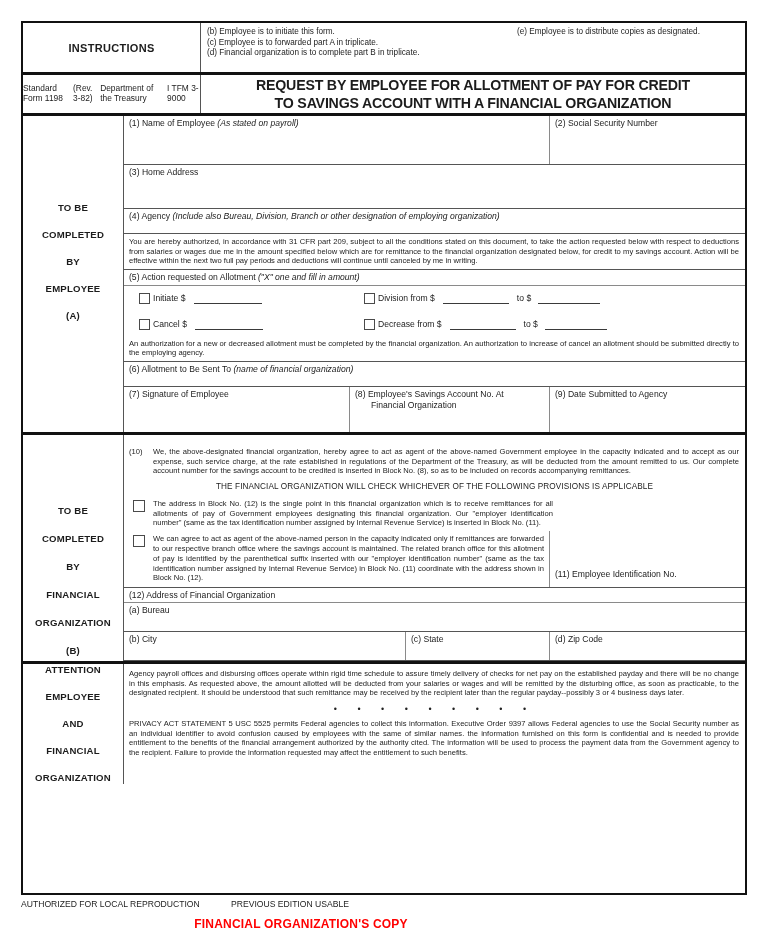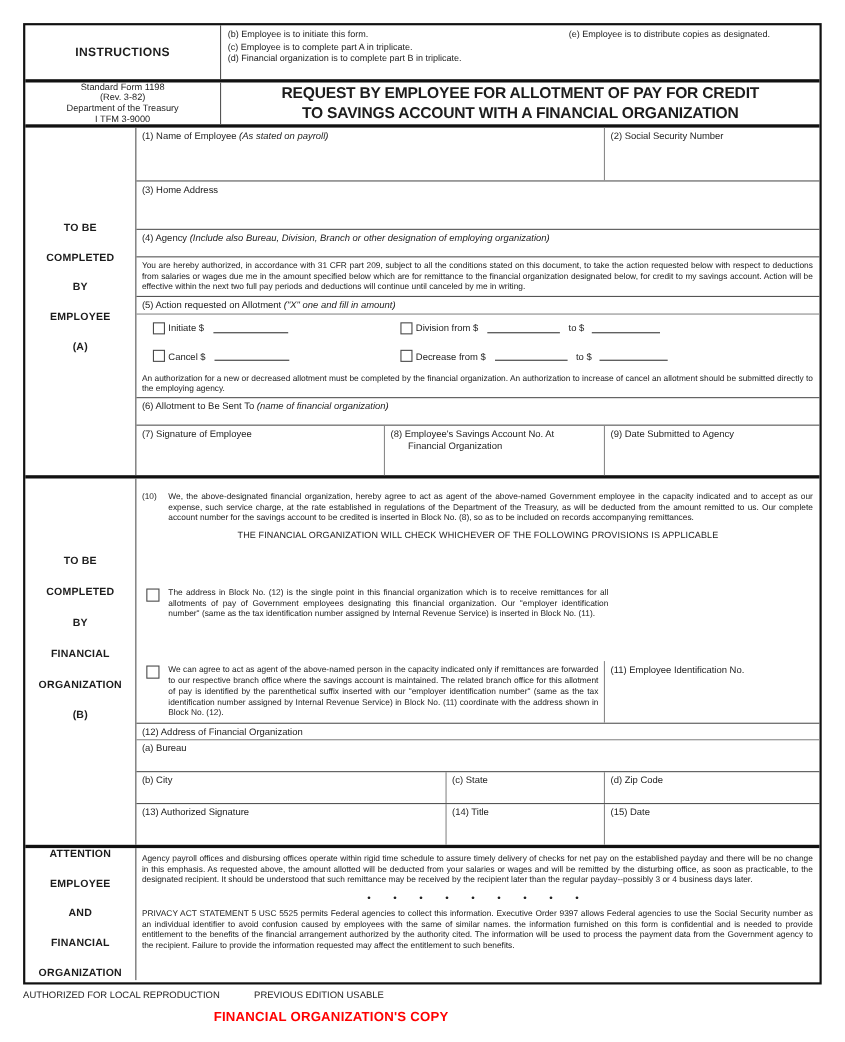--- a/index.html
+++ b/index.html
@@ -73,21 +73,21 @@
 
   
   .titleblock {
     display: flex;
     height: 41px;
     box-sizing: border-box;
   }
   .formid {
     width: 178px;
     display: flex;
-    flex-direction: column;
+    flex-direction: row;
     align-items: center;
     justify-content: center;
     box-sizing: border-box;
   }
   .formid div {
     font-size: 8.4px;
     line-height: 9.6px;
   }
   .maintitle {
     flex: 1;
@@ -174,32 +174,31 @@
     width: 12px; height: 12px;
   }
   .blank-line {
     display: inline-block;
     border-bottom: 1px solid #3a3a3a;
     height: 8px;
     vertical-align: 1px;
   }
   .opt {
     display: flex;
-    align-items: center;
+    align-items: flex-end;
     font-size: 8.6px;
     line-height: 12px;
     white-space: nowrap;
   }
   .opt .cbox { margin-right: 3px; flex: 0 0 auto; }
 
   .prov {
     display: flex;
     padding: 3px 5px 3px 9px;
     box-sizing: border-box;
-    margin-top: 35px;
   }
   .prov .cbox { margin-right: 8px; margin-top: 1px; flex: 0 0 auto; }
   .prov-text {
     font-size: 7.6px;
     line-height: 9.8px;
     text-align: justify;
   }
 
   .center-note {
     text-align: center;
@@ -251,21 +250,21 @@
 
   <div class="form-frame">
 
     <div class="instructions rule-thick">
       <div class="instructions-label vrule-mid">
         <span>INSTRUCTIONS</span>
       </div>
       <div class="instructions-body">
         <div class="instr-col-a">
           <div class="instr-line">(b) Employee is to initiate this form.</div>
-          <div class="instr-line">(c) Employee is to complete part A in triplicate.</div>
+          <div class="instr-line">(c) Employee is to forwarded part A in triplicate.</div>
           <div class="instr-line">(d) Financial organization is to complete part B in triplicate.</div>
         </div>
         <div class="instr-col-b">
           <div class="instr-line">(e) Employee is to distribute copies as designated.</div>
         </div>
       </div>
     </div>
 
     <div class="titleblock rule-thick">
       <div class="formid vrule-mid">
@@ -415,31 +414,20 @@
             <span class="cell-label">(b) City</span>
           </div>
           <div class="cell vrule-thin" style="width:144px;">
             <span class="cell-label">(c) State</span>
           </div>
           <div class="cell" style="flex:1;">
             <span class="cell-label">(d) Zip Code</span>
           </div>
         </div>
 
-        <div class="row" style="height:37px;">
-          <div class="cell vrule-thin" style="width:282px;">
-            <span class="cell-label">(13) Authorized Signature</span>
-          </div>
-          <div class="cell vrule-thin" style="width:144px;">
-            <span class="cell-label">(14) Title</span>
-          </div>
-          <div class="cell" style="flex:1;">
-            <span class="cell-label">(15) Date</span>
-          </div>
-        </div>
 
       </div>
     </div>
 
     <div class="section">
 
       <div class="side-label vrule-mid" style="">
         <div class="sl-line" style="margin-bottom:15px;">ATTENTION</div>
         <div class="sl-line" style="margin-bottom:15px;">EMPLOYEE</div>
         <div class="sl-line" style="margin-bottom:15px;">AND</div>

